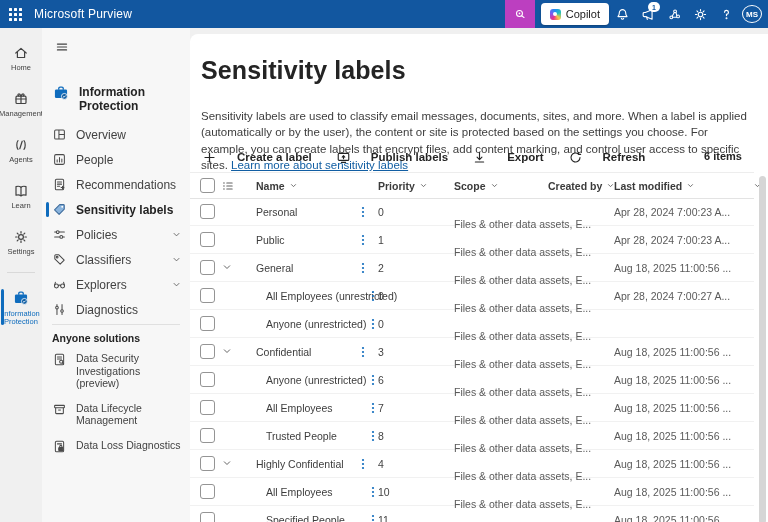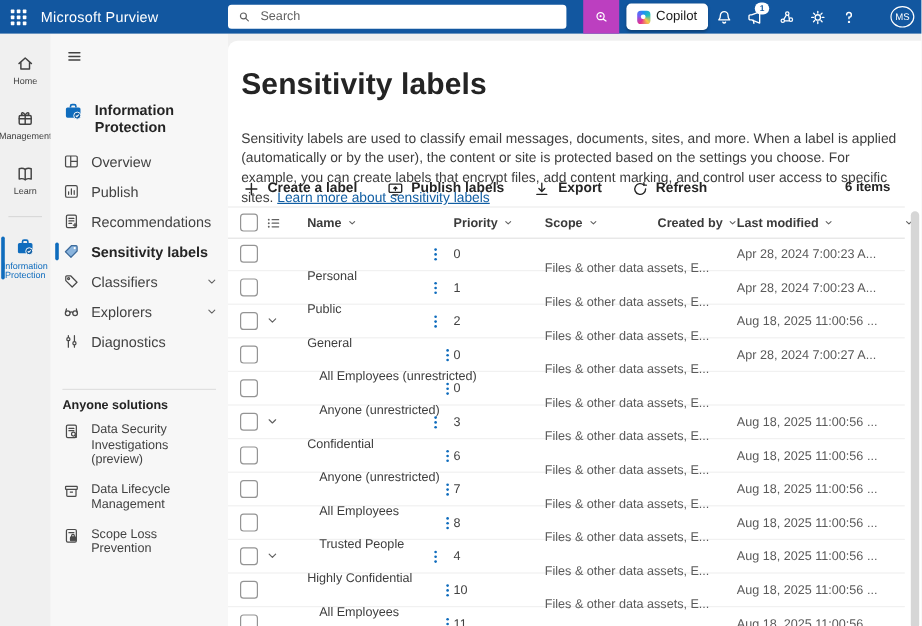--- a/index.html
+++ b/index.html
@@ -19,21 +19,21 @@
   .search-box input{border:none;outline:none;font-size:10.5px;color:#444;width:100%;font-family:inherit;background:transparent}
   .search-box input::placeholder{color:#616161}
   .tb-right{position:absolute;right:6px;top:0;height:28px;display:flex;align-items:center}
   .sec-copilot-tile{width:30px;height:28px;background:#bc3fc0;display:flex;align-items:center;justify-content:center;cursor:pointer}
   .copilot-pill{height:22px;background:#fff;border-radius:4px;display:flex;align-items:center;gap:5px;padding:0 9px;margin-left:6px;cursor:pointer;box-shadow:0 1px 2px rgba(0,0,0,.25)}
   .copilot-logo{width:11px;height:11px;border-radius:3px;background:conic-gradient(from 210deg,#e8308a,#7b5bf2,#1b90f5,#21c0b7,#f7c948,#e8308a);position:relative}
   .copilot-logo::after{content:"";position:absolute;left:3.5px;top:3.5px;width:4px;height:4px;border-radius:50%;background:#fff}
   .copilot-pill span{font-size:11px;font-weight:400;color:#1b1b1b}
   .tb-icon-btn{width:26px;height:28px;display:flex;align-items:center;justify-content:center;color:#fff;cursor:pointer;position:relative}
   .tb-badge{position:absolute;top:2px;right:1px;min-width:10px;height:10px;border-radius:5px;background:#fff;color:#1257a0;font-size:7px;font-weight:700;display:flex;align-items:center;justify-content:center;padding:0 1px}
-  .avatar{width:20px;height:18px;border-radius:50%;border:1.5px solid #fff;color:#fff;font-size:8px;font-weight:400;display:flex;align-items:center;justify-content:center;margin-left:22px;cursor:pointer;box-sizing:border-box}
+  .avatar{width:20px;height:18px;border-radius:50%;border:1.5px solid #fff;color:#fff;font-size:8px;font-weight:700;display:flex;align-items:center;justify-content:center;margin-left:3px;cursor:pointer;box-sizing:border-box}
   
   .rail{position:absolute;left:0;top:28px;width:42px;bottom:0;background:#f0f0f0;display:flex;flex-direction:column;align-items:stretch;padding-top:10px;box-sizing:border-box}
   .rail-item{height:40px;margin-bottom:6px;display:flex;flex-direction:column;align-items:center;justify-content:center;gap:3px;color:#424242;cursor:pointer;position:relative}
   .rail-item .r-label{font-size:7.5px;line-height:8px;text-align:center;color:#424242}
   .rail-divider{height:1px;background:#d9d9d9;margin:4px 7px 8px}
   .rail-item.active{height:52px}
   .rail-item.active .r-label{color:#0f6cbd}
   .rail-item.active::before{content:"";position:absolute;left:1px;top:8px;bottom:8px;width:3px;border-radius:2px;background:#0f6cbd}
   
   .sidebar{position:absolute;left:42px;top:28px;width:148px;bottom:0;background:#f7f7f7;box-sizing:border-box}
@@ -52,34 +52,34 @@
   .sb-related{position:absolute;left:0;top:318px;right:0}
   .sb-ritem{display:flex;align-items:flex-start;gap:9px;padding:6px 8px 6px 10px;cursor:pointer;color:#424242}
   .sb-ritem .s-label{font-size:10.5px;color:#424242;line-height:12.5px}
   .sb-ritem .s-icon{margin-top:0px}
   
   .content{position:absolute;left:190px;top:34px;right:0;bottom:0;background:#fff;border-top-left-radius:8px}
   .page-title{position:absolute;left:11px;top:22px;font-size:25px;font-weight:700;color:#242424;letter-spacing:.1px}
   .page-desc{position:absolute;left:11px;top:62px;width:552px;font-size:11.5px;line-height:16.5px;color:#3d3d3d}
   .learn-link{color:#115ea3;text-decoration:underline;cursor:pointer}
   .toolbar{position:absolute;left:12px;top:111px;height:24px;display:flex;align-items:center;gap:24px}
-  .tool-btn{display:flex;align-items:center;gap:6px;cursor:pointer;color:#242424}
+  .tool-btn{display:flex;align-items:center;gap:20px;cursor:pointer;color:#242424}
   .tool-btn span{font-size:11.5px;font-weight:700;color:#242424}
   .items-count{position:absolute;right:26px;top:116px;font-size:11px;font-weight:700;color:#242424}
   
   .thead{position:absolute;left:0;right:14px;top:138px;height:25px;border-top:1px solid #ededed;border-bottom:1px solid #e3e3e3}
   .trows{position:absolute;left:0;right:14px;top:164px}
   .trow{position:relative;height:27px;border-bottom:1px solid #f1f1f1}
   .thead,.trow{font-size:10.5px;color:#424242}
   .hcell{position:absolute;top:0;height:25px;display:flex;align-items:center;gap:4px;font-weight:700;color:#3b3b3b;cursor:pointer}
   .hchev{color:#616161}
   .cbx{position:absolute;left:10px;top:50%;margin-top:-7.5px;width:15px;height:15px;border:1px solid #949494;border-radius:3px;background:#fff;box-sizing:border-box;cursor:pointer}
   .groupby{position:absolute;left:31px;top:50%;margin-top:-7px;color:#616161}
   .expander{position:absolute;left:31px;top:50%;margin-top:-7px;color:#616161;cursor:pointer}
-  .c-name{position:absolute;left:66px;top:18px;height:27px;display:flex;align-items:center;color:#3d3d3d;white-space:nowrap}
+  .c-name{position:absolute;left:66px;top:0;height:27px;display:flex;align-items:center;color:#3d3d3d;white-space:nowrap}
   .trow.child .c-name{left:76px}
   .c-dots{position:absolute;left:167px;top:50%;margin-top:-7px;color:#0f6cbd;cursor:pointer}
   .trow.child .c-dots{left:177px}
   .c-pri{position:absolute;left:188px;top:0;height:27px;display:flex;align-items:center;color:#424242}
   .c-scope{position:absolute;left:264px;top:12px;height:27px;display:flex;align-items:center;color:#5a5a5a;white-space:nowrap}
   .c-created{position:absolute;left:358px;top:0;height:27px;display:flex;align-items:center;color:#5a5a5a}
   .c-mod{position:absolute;left:424px;top:0;height:27px;display:flex;align-items:center;color:#5a5a5a;white-space:nowrap}
   .h-name{left:66px}.h-pri{left:188px}.h-scope{left:264px}.h-created{left:358px}.h-mod{left:424px}
   .h-overflow{position:absolute;left:563px;top:0;height:25px;display:flex;align-items:center;color:#616161;cursor:pointer}
   .vscroll{position:absolute;right:2px;top:142px;width:7px;height:348px;background:#d6d6d6;border-radius:4px;cursor:pointer}
@@ -95,27 +95,20 @@
         <i></i>
         <i></i>
         <i></i>
         <i></i>
         <i></i>
         <i></i>
         <i></i>
       </div>
   </div>
   <div class="product-title">Microsoft Purview</div>
-  <div class="search-box">
-    <svg width="12" height="12" viewBox="0 0 16 16" fill="none" stroke="#5f5f5f" stroke-width="1.4" stroke-linecap="round">
-        <circle cx="7" cy="7" r="3.6"></circle>
-        <path d="M9.8 9.8 13 13"></path>
-      </svg>
-    <input placeholder="Search" style="">
-  </div>
   <div class="tb-right">
     <div class="sec-copilot-tile">
       <svg width="14" height="14" viewBox="0 0 16 16" fill="none" stroke="#fff" stroke-width="1.2" stroke-linecap="round">
           <circle cx="7.4" cy="7.4" r="3.4"></circle>
           <path d="M10 10.2 12.6 12"></path>
           <circle cx="7.4" cy="7.4" r="1" fill="#fff" stroke="none"></circle>
         </svg>
     </div>
     <div class="copilot-pill">
       <div class="copilot-logo"></div>
@@ -192,26 +185,45 @@
           <svg width="16" height="16" viewBox="0 0 16 16" fill="none" stroke="#424242" stroke-width="1.2" stroke-linecap="round" stroke-linejoin="round">
             <rect x="3" y="5.2" width="10" height="7.3" rx="1"></rect>
             <path d="M3 8h10M8 5.2v7.3"></path>
             <path d="M5.8 5c-1-.4-1.2-1.8-.2-2 .9-.2 1.9 1 2.4 2 .5-1 1.5-2.2 2.4-2 1 .2.8 1.6-.2 2"></path>
           </svg>
         </span>
         <span class="r-label">Management</span>
       </div>
       <div class="rail-item">
         <span>
+          <svg width="16" height="16" viewBox="0 0 16 16" fill="none" stroke="#424242" stroke-width="1.2" stroke-linecap="round">
+            <path d="M5 3.6C3.4 5.2 3.4 10.8 5 12.4"></path>
+            <path d="M11 3.6c1.6 1.6 1.6 7.2 0 8.8"></path>
+            <path d="M9.2 4.2 6.8 11.8"></path>
+          </svg>
+        </span>
+        <span class="r-label">Agents</span>
+      </div>
+      <div class="rail-item">
+        <span>
           <svg width="16" height="16" viewBox="0 0 16 16" fill="none" stroke="#424242" stroke-width="1.2" stroke-linecap="round" stroke-linejoin="round">
             <path d="M8 4.2C6.6 3.2 4.6 3.1 3 3.6v8.6c1.6-.5 3.6-.4 5 .6 1.4-1 3.4-1.1 5-.6V3.6c-1.6-.5-3.6-.4-5 .6Z"></path>
             <path d="M8 4.2v8.6"></path>
           </svg>
         </span>
         <span class="r-label">Learn</span>
+      </div>
+      <div class="rail-item">
+        <span>
+          <svg width="16" height="16" viewBox="0 0 16 16" fill="none" stroke="#424242" stroke-width="1.2" stroke-linecap="round">
+            <circle cx="8" cy="8" r="2.4"></circle>
+            <path d="M8 2.6v1.5M8 11.9v1.5M2.6 8h1.5M11.9 8h1.5M4.2 4.2l1 1M11.8 4.2l-1 1M4.2 11.8l1-1M11.8 11.8l-1-1"></path>
+          </svg>
+        </span>
+        <span class="r-label">Settings</span>
       </div>
     </div>
   <div class="rail-divider"></div>
   <div class="rail-item active">
     <span id="ip-rail-icon">
         <svg width="18" height="18" viewBox="0 0 16 16" fill="none">
           <path d="M6 5V4a1.2 1.2 0 0 1 1.2-1.2h1.6A1.2 1.2 0 0 1 10 4v1" stroke="#0f6cbd" stroke-width="1.2"></path>
           <rect x="2.6" y="4.9" width="10.8" height="7.6" rx="1.2" fill="#0f6cbd"></rect>
           <circle cx="11" cy="11" r="2.6" fill="#115ea3" stroke="#fff" stroke-width=".7"></circle>
           <path d="M9.9 11l.8.8 1.4-1.5" stroke="#fff" stroke-width=".8" fill="none"></path>
@@ -255,21 +267,21 @@
           </svg>
         </span>
       </div>
       <div class="sb-item">
         <span class="s-icon">
           <svg width="15" height="15" viewBox="0 0 16 16" fill="none" stroke="#4a4a4a" stroke-width="1.1" stroke-linecap="round">
             <rect x="2.8" y="2.8" width="10.4" height="10.4" rx="1.4"></rect>
             <path d="M5.5 10.6V8.4M8 10.6V5.8M10.5 10.6V7.4"></path>
           </svg>
         </span>
-        <span class="s-label">Publish</span>
+        <span class="s-label">People</span>
         <span class="s-spacer"></span>
         <span class="s-chev" style="visibility: hidden;">
           <svg width="11" height="11" viewBox="0 0 16 16" fill="none" stroke="currentColor" stroke-width="1.3" stroke-linecap="round" stroke-linejoin="round">
             <path d="M4.4 6.4 8 10l3.6-3.6"></path>
           </svg>
         </span>
       </div>
       <div class="sb-item">
         <span class="s-icon">
           <svg width="15" height="15" viewBox="0 0 16 16" fill="none" stroke="#4a4a4a" stroke-width="1.1" stroke-linecap="round">
@@ -289,20 +301,37 @@
       <div class="sb-item active">
         <span class="s-icon">
           <svg width="15" height="15" viewBox="0 0 16 16" fill="none">
             <path d="M8.2 2.8h3.9a1 1 0 0 1 1 1v3.9L7.6 13.2 2.7 8.3Z" fill="#8ab4dd" stroke="#3f6c9c" stroke-width="1.1" stroke-linejoin="round"></path>
             <circle cx="10.9" cy="5" r="1" fill="#fff"></circle>
           </svg>
         </span>
         <span class="s-label">Sensitivity labels</span>
         <span class="s-spacer"></span>
         <span class="s-chev" style="visibility: hidden;">
+          <svg width="11" height="11" viewBox="0 0 16 16" fill="none" stroke="currentColor" stroke-width="1.3" stroke-linecap="round" stroke-linejoin="round">
+            <path d="M4.4 6.4 8 10l3.6-3.6"></path>
+          </svg>
+        </span>
+      </div>
+      <div class="sb-item">
+        <span class="s-icon">
+          <svg width="15" height="15" viewBox="0 0 16 16" fill="none" stroke="#4a4a4a" stroke-width="1.1" stroke-linecap="round">
+            <path d="M2.8 5.4h10.4"></path>
+            <circle cx="6.1" cy="5.4" r="1.5" fill="#f7f7f7"></circle>
+            <path d="M2.8 10.6h10.4"></path>
+            <circle cx="9.9" cy="10.6" r="1.5" fill="#f7f7f7"></circle>
+          </svg>
+        </span>
+        <span class="s-label">Policies</span>
+        <span class="s-spacer"></span>
+        <span class="s-chev">
           <svg width="11" height="11" viewBox="0 0 16 16" fill="none" stroke="currentColor" stroke-width="1.3" stroke-linecap="round" stroke-linejoin="round">
             <path d="M4.4 6.4 8 10l3.6-3.6"></path>
           </svg>
         </span>
       </div>
       <div class="sb-item">
         <span class="s-icon">
           <svg width="15" height="15" viewBox="0 0 16 16" fill="none" stroke="#4a4a4a" stroke-width="1.1" stroke-linejoin="round">
             <path d="M3 7.3V3.9a.9.9 0 0 1 .9-.9h3.4L13 8.7 8.7 13Z"></path>
             <circle cx="5.5" cy="5.5" r=".9"></circle>
@@ -377,21 +406,21 @@
       </div>
       <div class="sb-ritem">
         <span class="s-icon">
           <svg width="15" height="15" viewBox="0 0 16 16" fill="none" stroke="#4a4a4a" stroke-width="1.1" stroke-linecap="round">
             <rect x="3.6" y="2.4" width="8.8" height="11.2" rx="1.2"></rect>
             <path d="M5.8 5.2h4.4"></path>
             <rect x="7.2" y="9" width="4.4" height="3.4" rx=".7" fill="#4a4a4a"></rect>
             <path d="M8.2 9V8a1.2 1.2 0 0 1 2.4 0v1"></path>
           </svg>
         </span>
-        <span class="s-label">Scope Loss Prevention</span>
+        <span class="s-label">Data Loss Diagnostics</span>
       </div>
     </div>
 </div>
 
 <div class="content">
   <div class="page-title">Sensitivity labels</div>
   <p class="page-desc"><span>Sensitivity labels are used to classify email messages, documents, sites, and more. When a label is applied (automatically or by the user), the content or site is protected based on the settings you choose. For example, you can create labels that encrypt files, add content marking, and control user access to specific sites.</span> <span class="learn-link">Learn more about sensitivity labels</span></p>
 
   <div class="toolbar">
 

